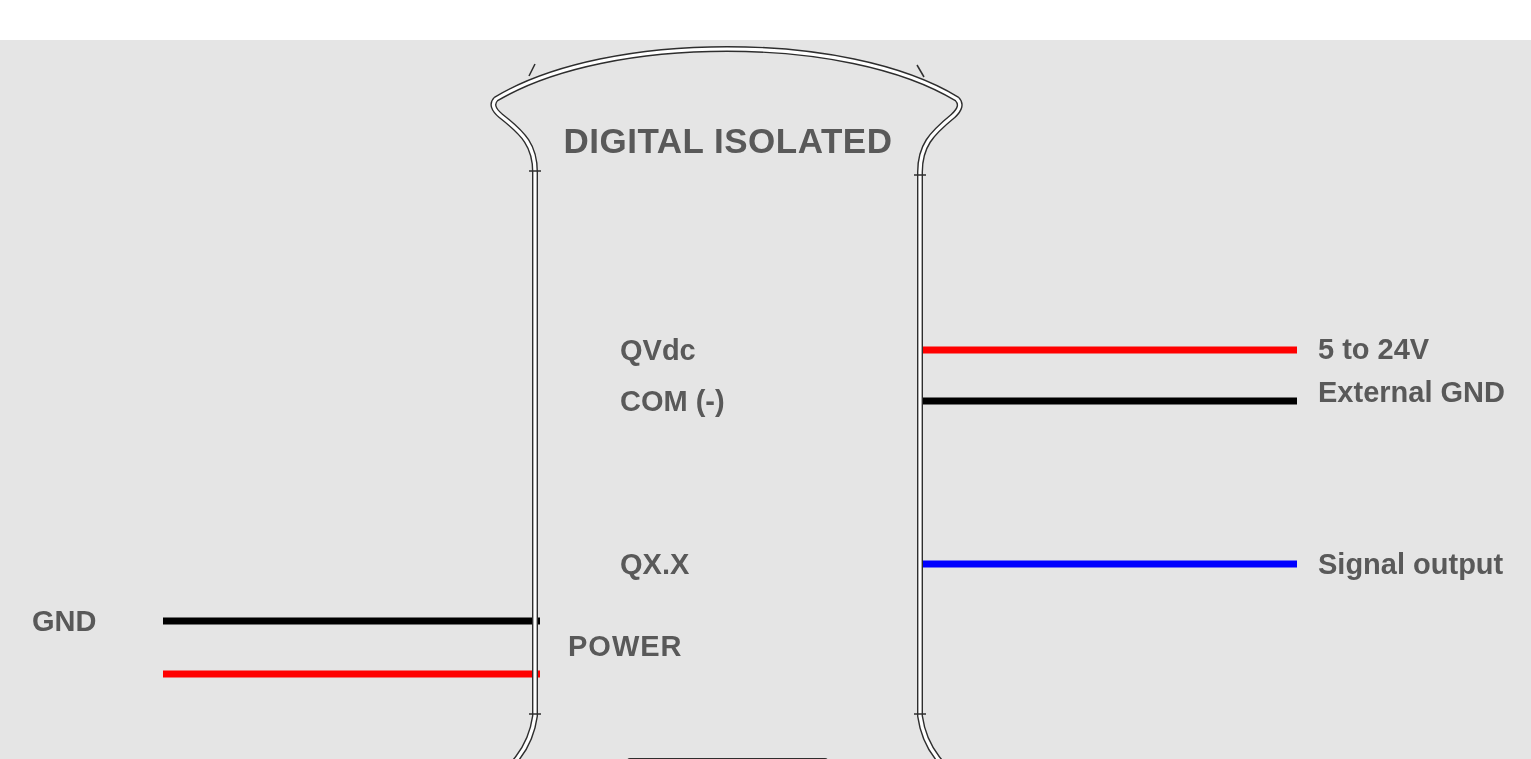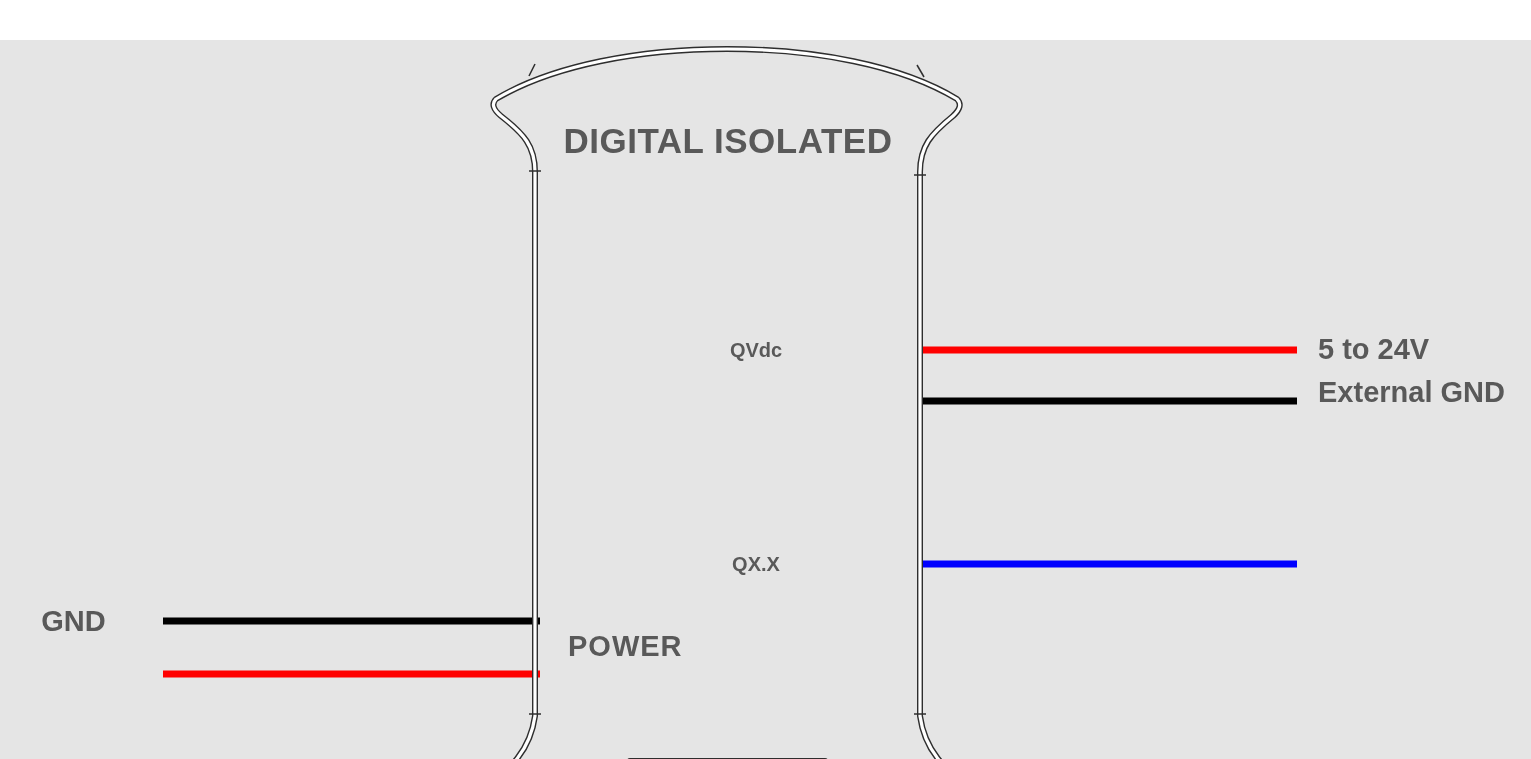--- a/index.html
+++ b/index.html
@@ -34,36 +34,37 @@
     top: 78px;
     width: 386px;
     text-align: center;
     font-size: 35px;
     line-height: 45px;
     letter-spacing: 0.5px;
   }
   .term {
     left: 620px;
     width: 272px;
-    text-align: center;
-    font-size: 20px;
+    text-align: left;
+    font-size: 29px;
     line-height: 36px;
   }
   .right-lbl {
     left: 1318px;
     font-size: 29px;
     line-height: 36px;
     text-align: center;
   }
   .left-lbl {
     left: 0px;
     width: 147px;
-    text-align: center;
+    text-align: left;
     font-size: 29px;
     line-height: 36px;
+    padding-left: 32px;
   }
   .power-lbl {
     left: 568px;
     top: 588px;
     font-size: 29px;
     line-height: 36px;
     letter-spacing: 1px;
   }
 </style>
 </head>
@@ -128,22 +129,24 @@
         <line x1="917" y1="25" x2="924" y2="37"></line>
       </g>
     </g>
   </svg>
 
   <div class="lbl title">
     <div>DIGITAL ISOLATED</div>
   </div>
 
   <div class="lbl term" style="top:292px">QVdc</div>
+  <div class="lbl term" style="top:343px">COM (-)</div>
   <div class="lbl term" style="top:506px">QX.X</div>
 
   <div class="lbl power-lbl">POWER</div>
 
   <div class="lbl right-lbl" style="top:291px">5 to 24V</div>
   <div class="lbl right-lbl" style="top:334px">External GND</div>
+  <div class="lbl right-lbl" style="top:506px">Signal output</div>
 
   <div class="lbl left-lbl" style="top:563px">GND</div>
 
 </div>
 
 </body></html>

